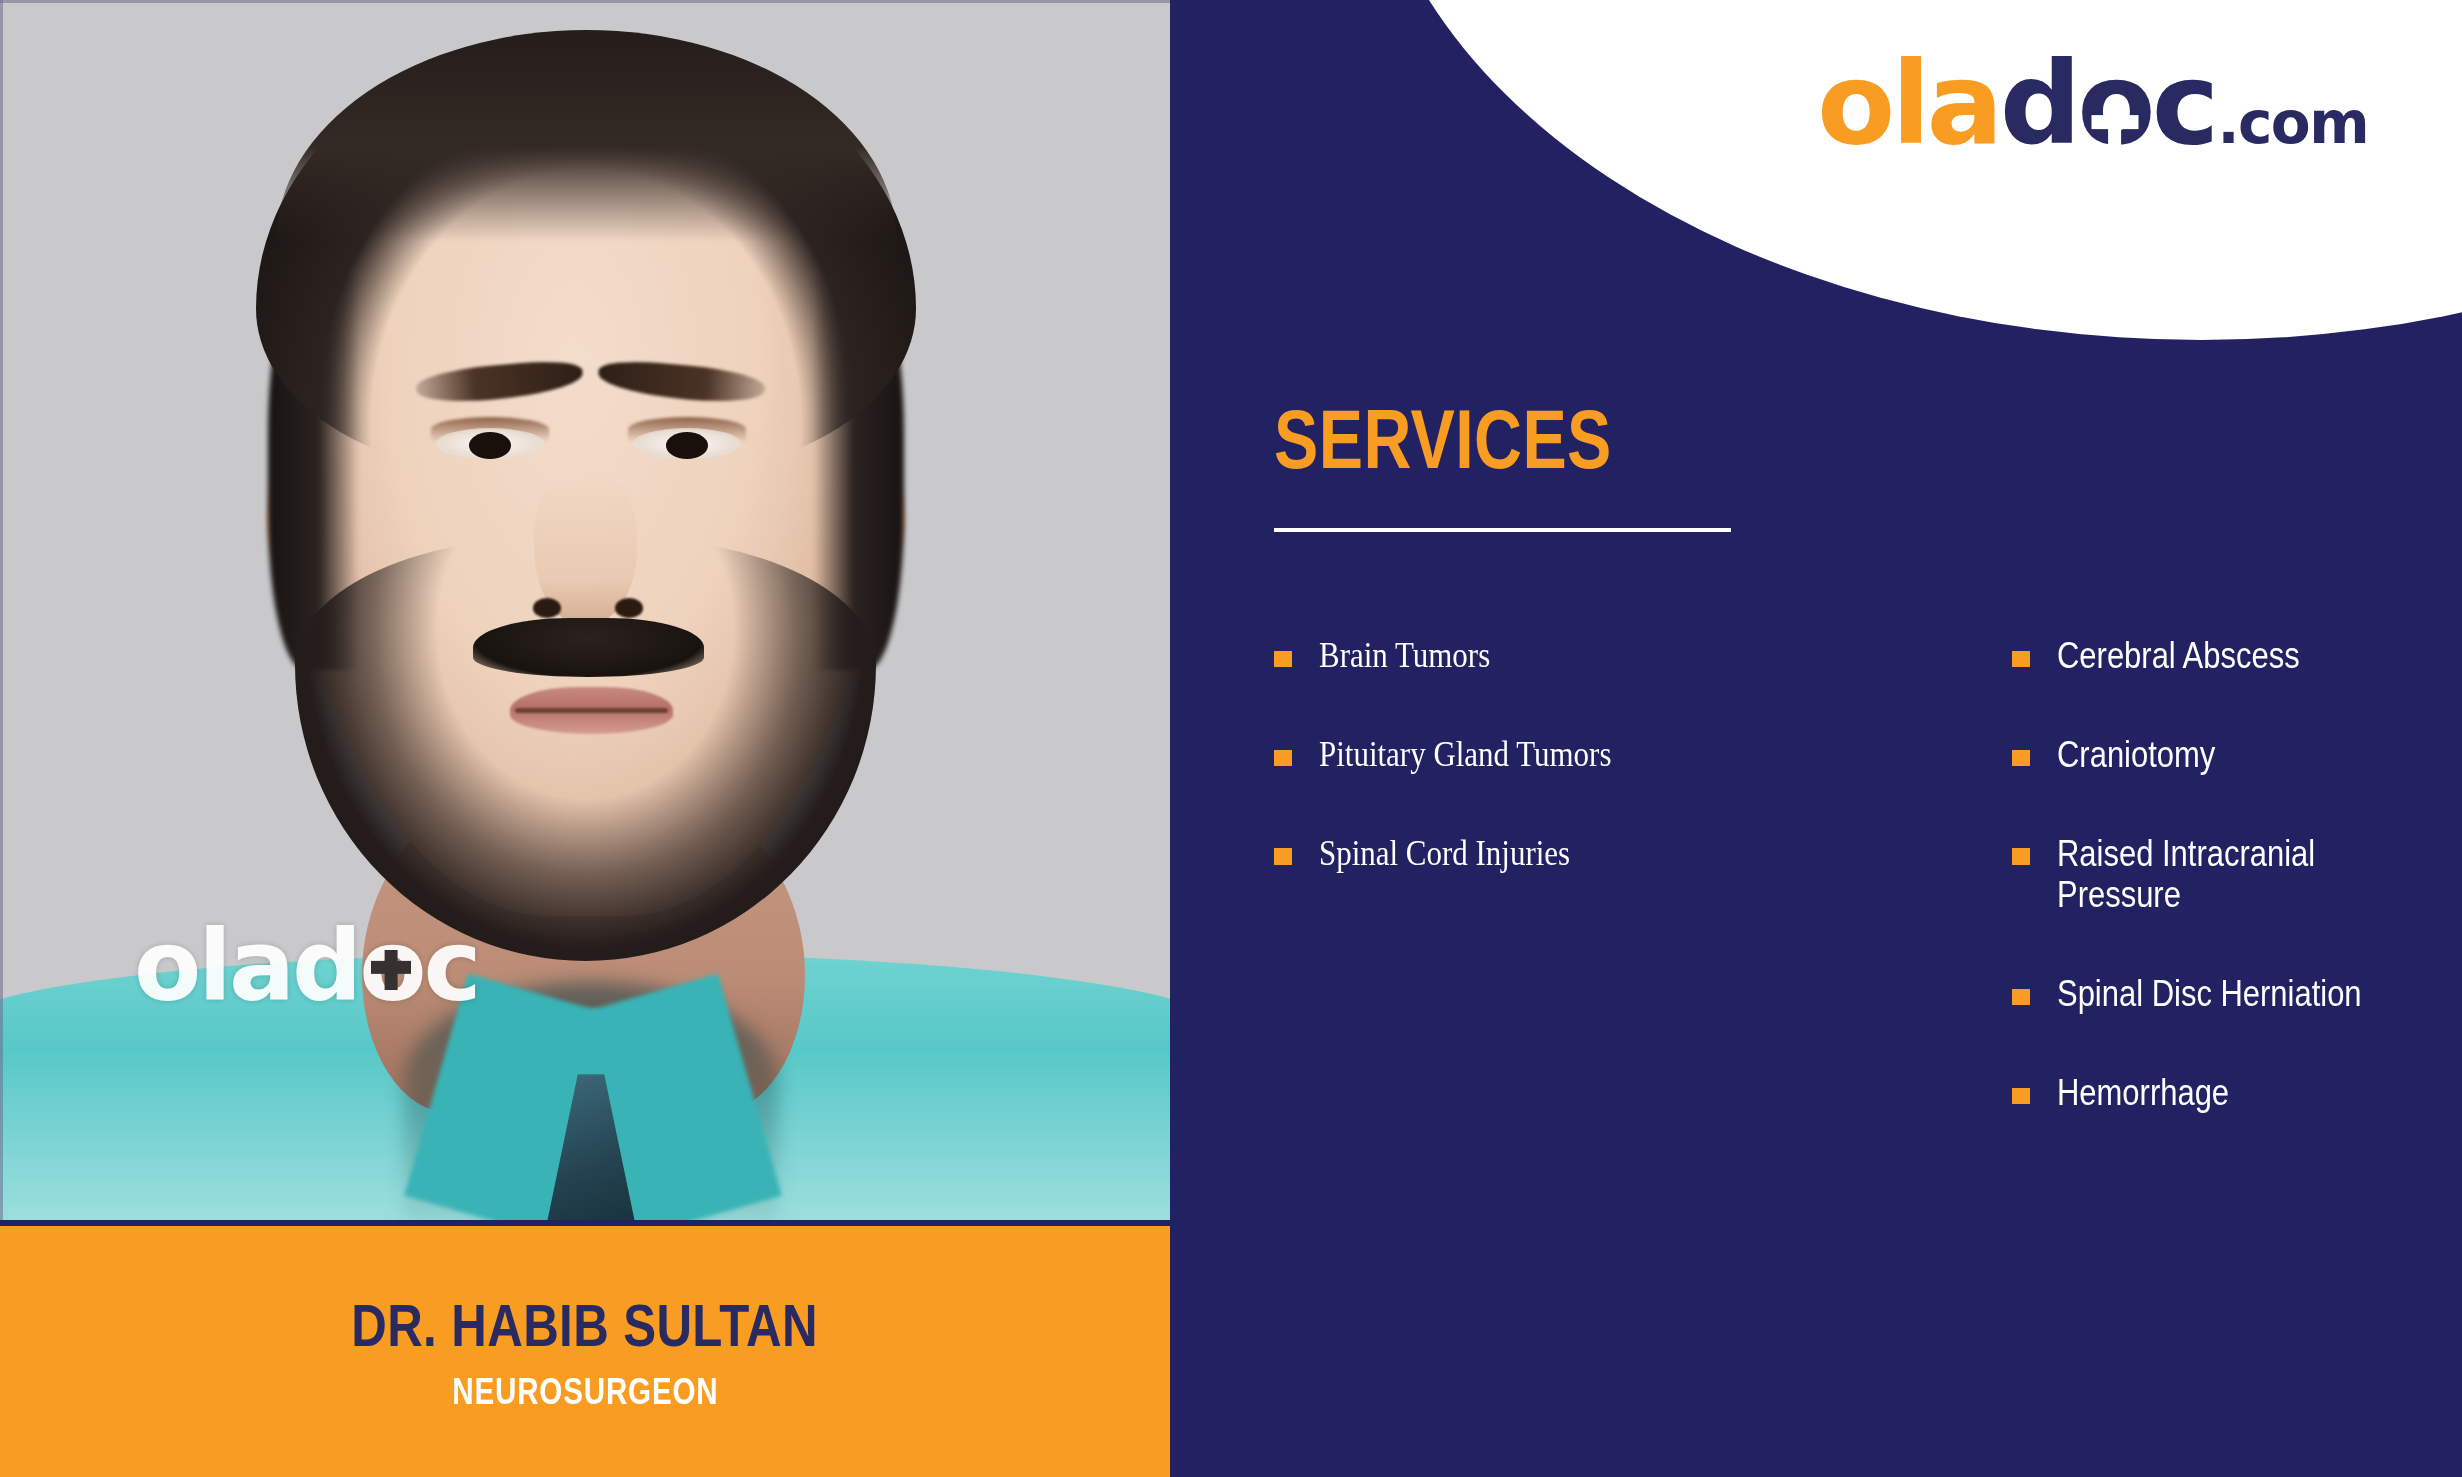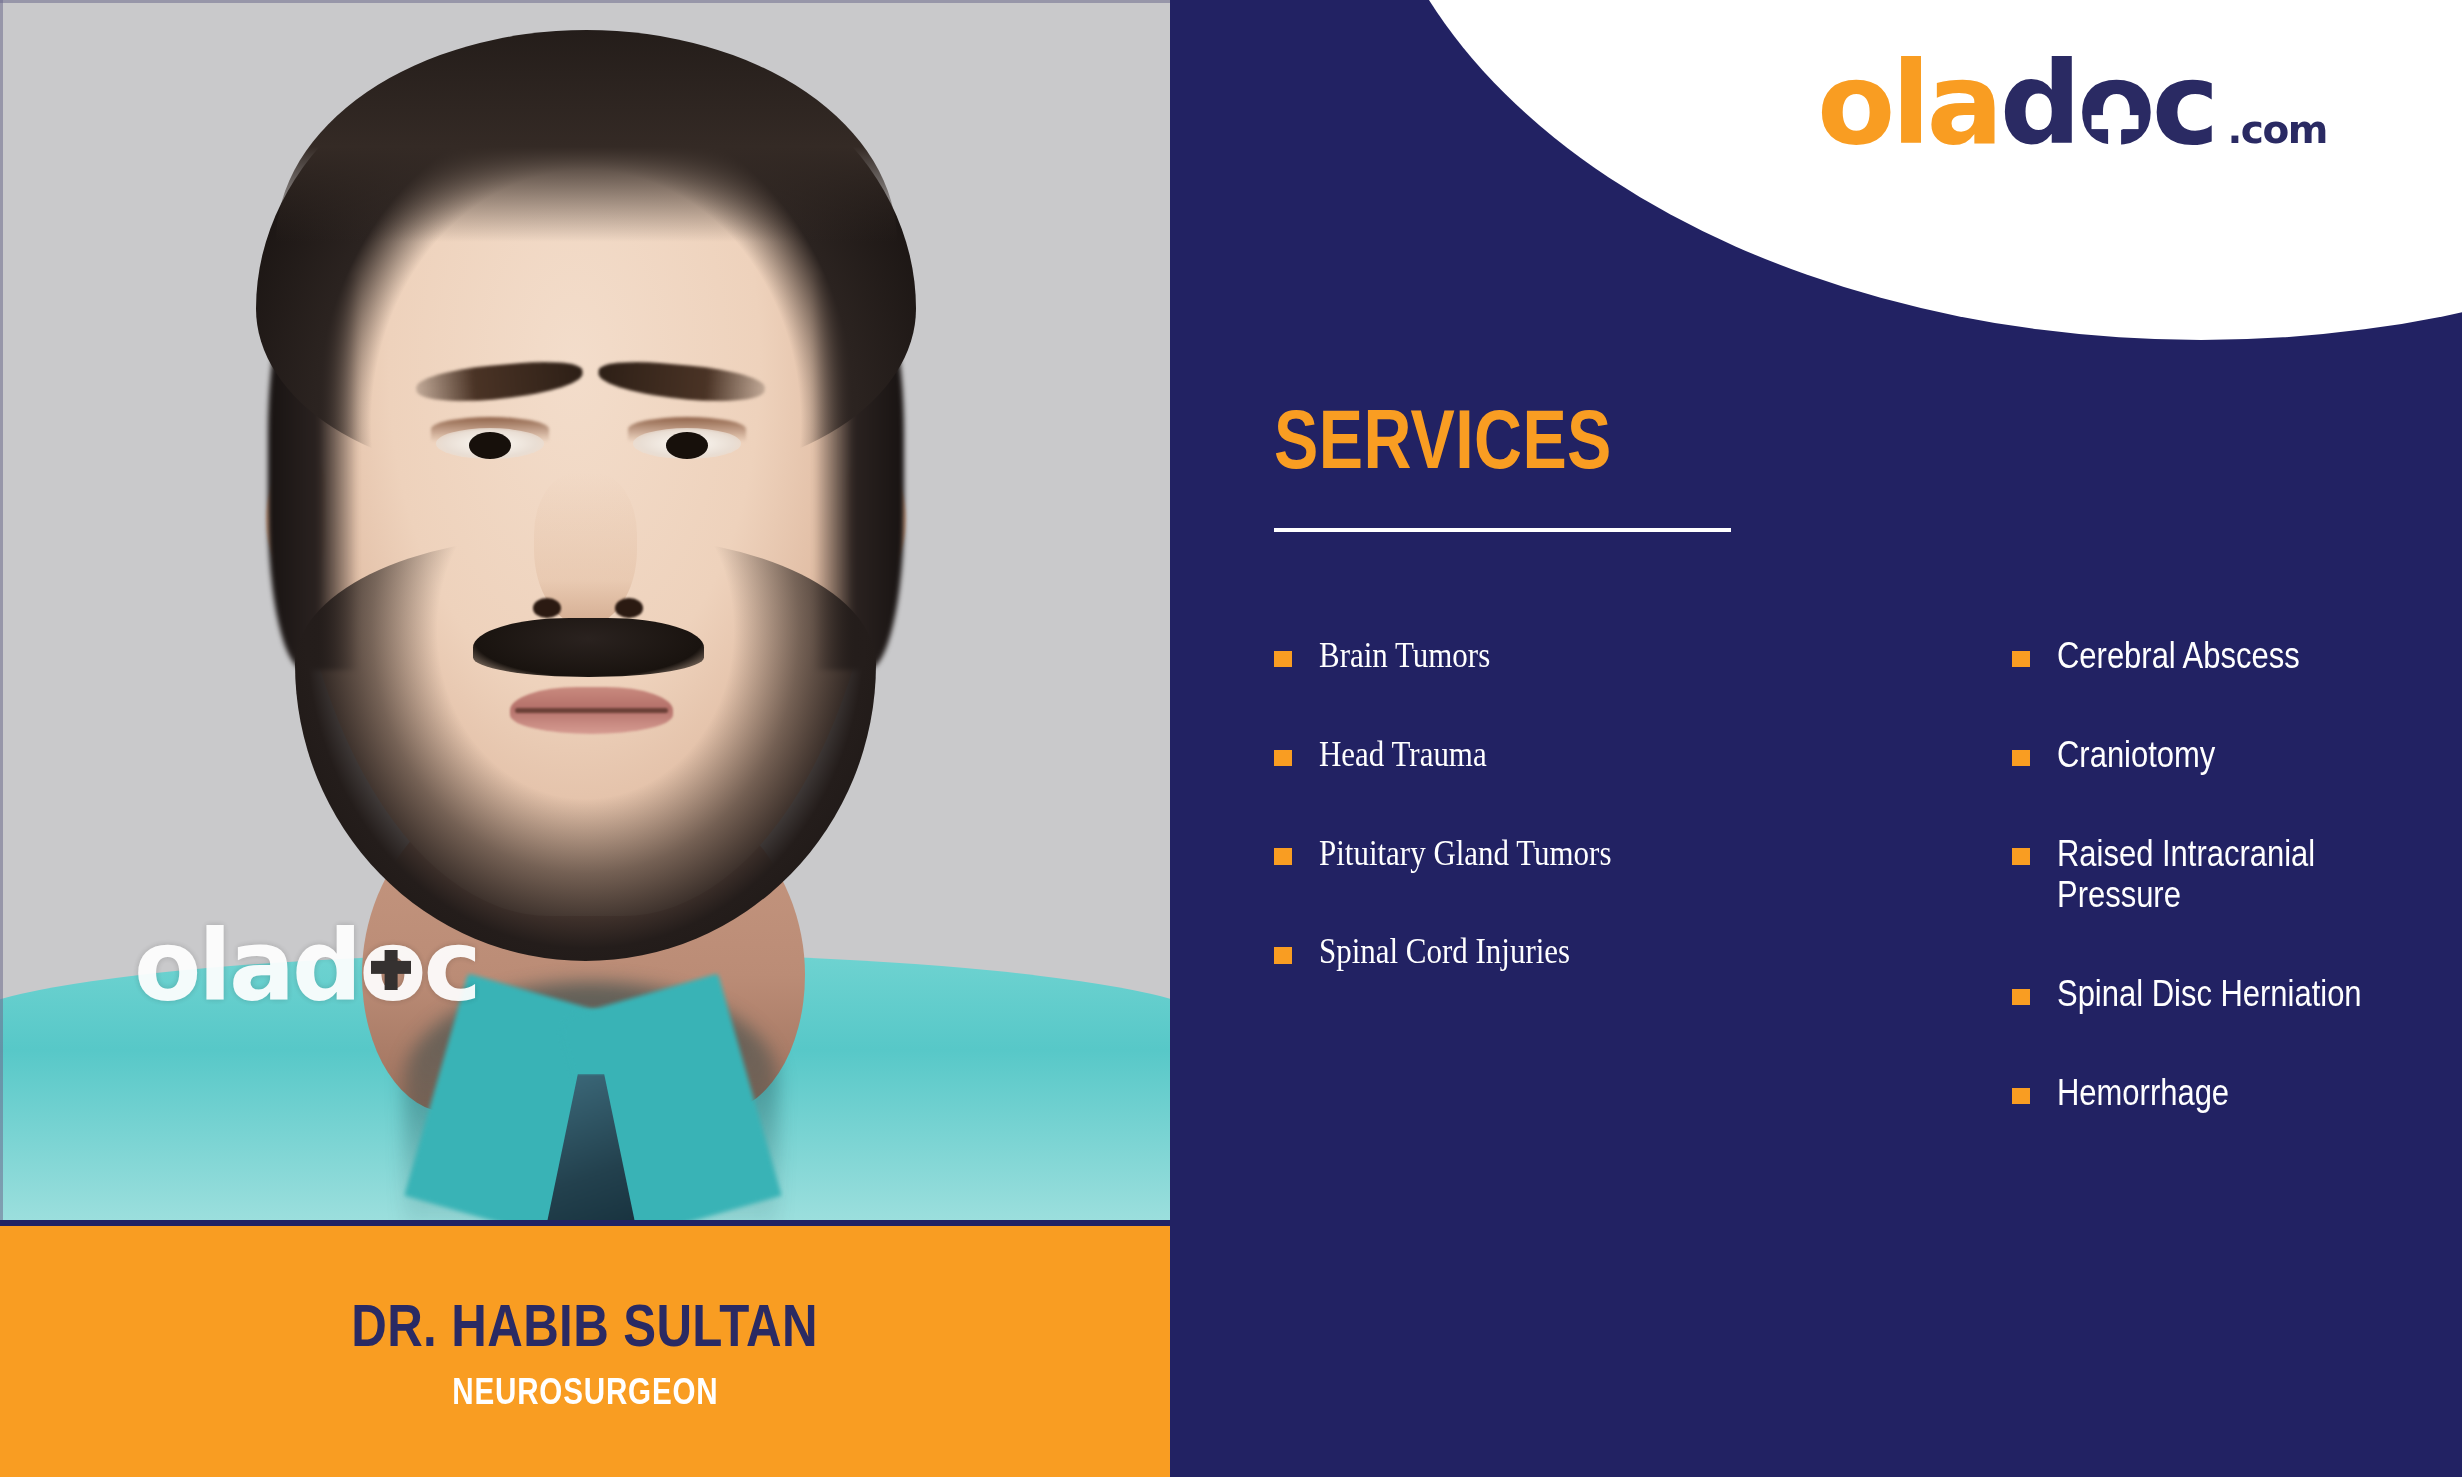--- a/index.html
+++ b/index.html
@@ -221,21 +221,21 @@
     position:absolute; left:1817px; top:37px;
     display:flex; align-items:baseline;
     font-family:"DejaVu Sans", sans-serif;
     font-weight:700;
     letter-spacing:-3.9px;
     white-space:nowrap;
     z-index:5;
   }
   .logo .ola { color:#f99d22; font-size:114px; }
   .logo .dc  { color:#2a2a63; font-size:114px; }
-  .logo .com { color:#2a2a63; font-size:39px; letter-spacing:-1.5px; margin-left:12px; }
+  .logo .com { color:#2a2a63; font-size:58px; letter-spacing:-1.5px; margin-left:2px; }
   .logo-o-cross { position:relative; display:inline-block; color:#2a2a63; font-size:114px; }
   .logo-o-cross .lc-v,
   .logo-o-cross .lc-h { position:absolute; background:#ffffff; }
   .logo-o-cross .lc-v { left:50%; top:64%; width:13.8px; height:47px; transform:translate(-50%,-50%); }
   .logo-o-cross .lc-h { left:50%; top:64%; width:47px; height:13.8px; transform:translate(-50%,-50%); }
 
   
   .services-title {
     position:absolute; left:1274px; top:392px;
     color:#f99d22;
@@ -353,24 +353,20 @@
   <div class="services-title">SERVICES</div>
   <div class="services-rule"></div>
 
   <div class="col col-left">
     <div class="svc-item">
       <span class="svc-bullet"></span>
       <span class="svc-label">Brain Tumors</span>
     </div>
     <div class="svc-item">
       <span class="svc-bullet"></span>
-      <span class="svc-label">Head Trauma</span>
-    </div>
-    <div class="svc-item">
-      <span class="svc-bullet"></span>
       <span class="svc-label">Pituitary Gland Tumors</span>
     </div>
     <div class="svc-item">
       <span class="svc-bullet"></span>
       <span class="svc-label">Spinal Cord Injuries</span>
     </div>
   </div>
 
   <div class="col col-right">
     <div class="svc-item">

